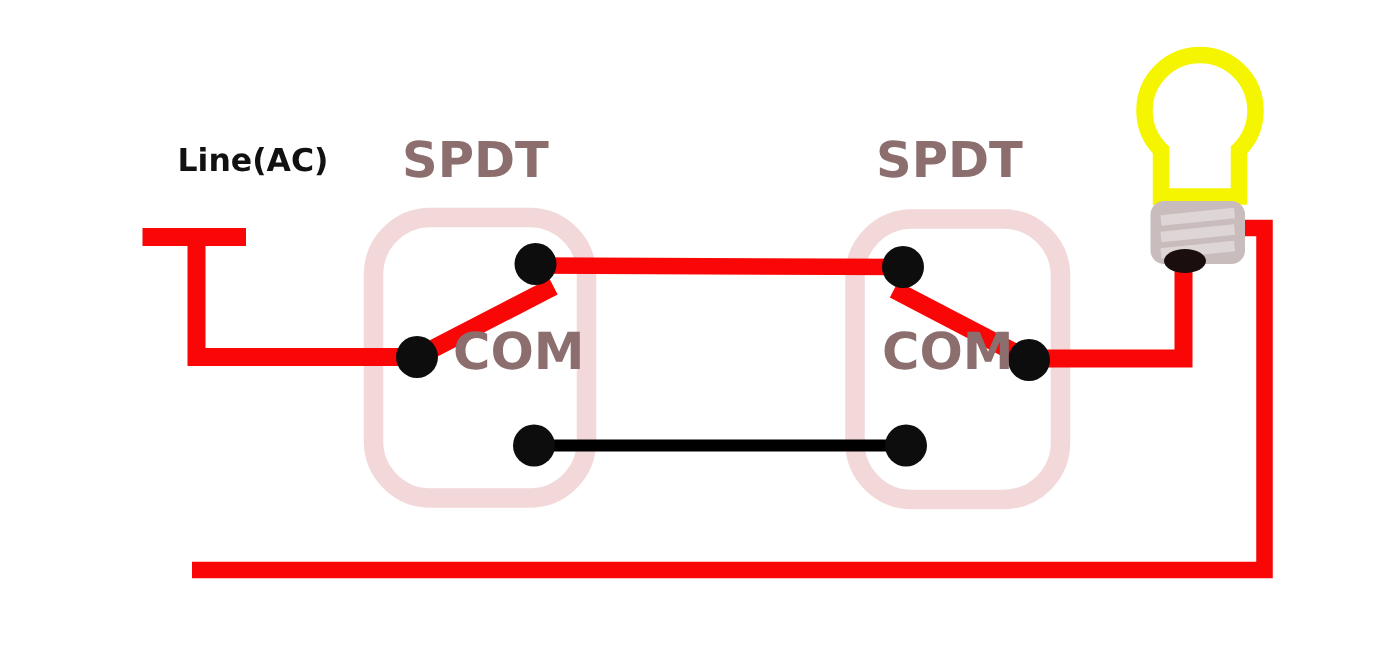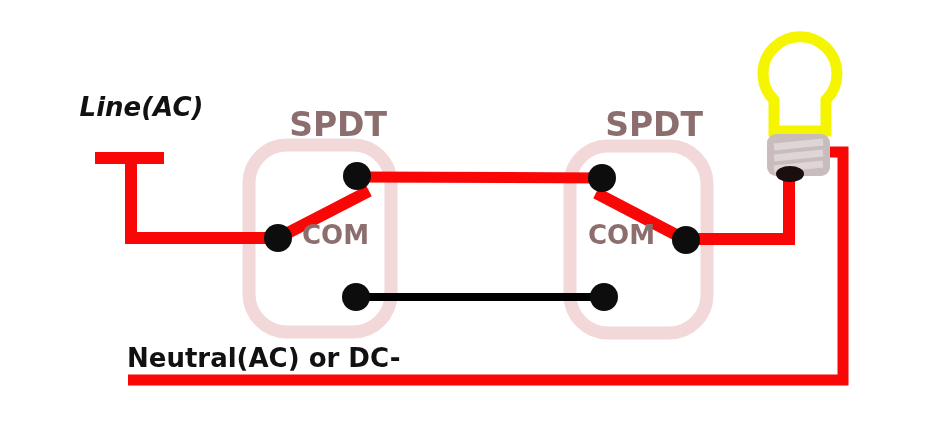--- a/index.html
+++ b/index.html
@@ -33,32 +33,32 @@
   .bulb-stripe{stroke:var(--bulb-stripe);}
   .bulb-tip{fill:var(--bulb-tip);}
   .lbl{
     position:absolute;
     font-weight:bold;
     color:var(--label-text);
     white-space:nowrap;
   }
   .lbl-source{
     left:64px;top:93px;width:155px;
-    font-size:26px;line-height:28px;
-    text-align:center;white-space:normal;font-style:italic;
+    font-size:21px;line-height:28px;
+    text-align:right;white-space:normal;
   }
   .lbl-spdt{
     font-size:33px;line-height:36px;
     color:var(--switch-text);
-    width:140px;text-align:right;top:107px;
+    width:140px;text-align:center;top:89px;
   }
   .lbl-spdt.s1{left:247px;}
   .lbl-spdt.s2{left:563px;}
   .lbl-com{
-    font-size:26px;line-height:28px;
+    font-size:34px;line-height:28px;
     color:var(--switch-text);top:221px;
   }
   .lbl-com.c1{left:302px;}
   .lbl-com.c2{left:588px;}
   .lbl-neutral{left:127px;top:344px;font-size:26px;line-height:28px;}
 </style>
 </head>
 <body>
 
 <div class="canvas">
@@ -97,15 +97,14 @@
   <div class="lbl lbl-source">
     <span>Line(AC)</span><br>
   </div>
 
   <div class="lbl lbl-spdt s1">SPDT</div>
   <div class="lbl lbl-spdt s2">SPDT</div>
 
   <div class="lbl lbl-com c1">COM</div>
   <div class="lbl lbl-com c2">COM</div>
 
-  <div class="lbl lbl-neutral">Neutral(AC) or DC-</div>
 
 </div>
 
 </body></html>

